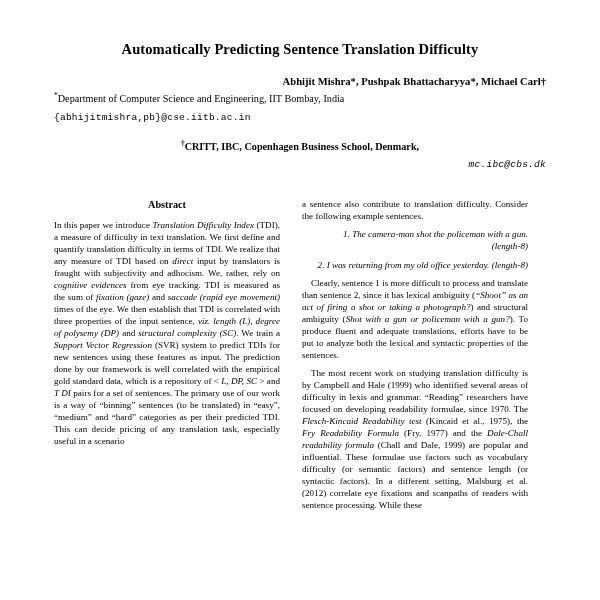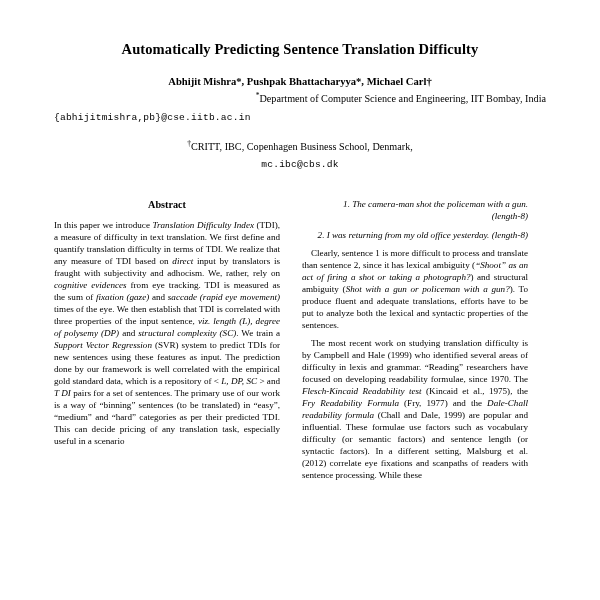--- a/index.html
+++ b/index.html
@@ -25,52 +25,54 @@
     font-size: 14.5px;
     font-weight: bold;
     text-align: center;
     line-height: 1.3;
     margin-top: 14px;
     letter-spacing: 0.1px;
   }
   .authors {
     font-size: 10.6px;
     font-weight: bold;
-    text-align: center;
+    text-align: right;
     margin-top: 17px;
   }
   .affil {
     font-size: 10.2px;
-    text-align: right;
+    text-align: left;
     margin-top: 4px;
     line-height: 1.35;
   }
   .affil .sup {
     font-size: 7.5px;
     vertical-align: super;
   }
   .mono {
     font-family: "Liberation Mono", monospace;
     font-size: 9.6px;
     text-align: left;
     margin-top: 6px;
     letter-spacing: 0.2px;
   }
   .affil2 {
     font-size: 10.2px;
     text-align: center;
     margin-top: 16px;
     line-height: 1.35;
+    font-weight: bold;
   }
   .mono2 {
     font-family: "Liberation Mono", monospace;
     font-size: 9.6px;
-    text-align: center;
+    text-align: right;
     margin-top: 5px;
     letter-spacing: 0.2px;
+    font-style: italic;
   }
   .columns {
     display: flex;
     gap: 22px;
     margin-top: 28px;
   }
   .col {
     width: 226px;
     font-size: 9.1px;
     line-height: 1.32;
@@ -122,20 +124,21 @@
   <div class="mono2">mc.ibc@cbs.dk</div>
 
   <div class="columns">
 
     <div class="col">
       <div class="abstract-head">Abstract</div>
       <p class="body noindent">In this paper we introduce <i>Translation Difficulty Index</i> (TDI), a measure of difficulty in text translation. We first define and quantify translation difficulty in terms of TDI. We realize that any measure of TDI based on <i>direct</i> input by translators is fraught with subjectivity and adhocism. We, rather, rely on <i>cognitive evidences</i> from eye tracking. TDI is measured as the sum of <i>fixation (gaze)</i> and <i>saccade (rapid eye movement)</i> times of the eye. We then establish that TDI is correlated with three properties of the input sentence, <i>viz. length (L), degree of polysemy (DP)</i> and <i>structural complexity (SC)</i>. We train a <i>Support Vector Regression</i> (SVR) system to predict TDIs for new sentences using these features as input. The prediction done by our framework is well correlated with the empirical gold standard data, which is a repository of &lt; <i>L, DP, SC</i> &gt; and <i>T DI</i> pairs for a set of sentences. The primary use of our work is a way of “binning” sentences (to be translated) in “easy”, “medium” and “hard” categories as per their predicted TDI. This can decide pricing of any translation task, especially useful in a scenario</p>
     </div>
 
     <div class="col" id="right-col">
+        <p class="body noindent">a sentence also contribute to translation difficulty. Consider the following example sentences.</p>
         <p class="example">1. The camera-man shot the policeman with a gun. (length-8)</p>
         <p class="example">2. I was returning from my old office yesterday. (length-8)</p>
         <p class="body">Clearly, sentence 1 is more difficult to process and translate than sentence 2, since it has lexical ambiguity (<i>“Shoot” as an act of firing a shot or taking a photograph?</i>) and structural ambiguity (<i>Shot with a gun or policeman with a gun?</i>). To produce fluent and adequate translations, efforts have to be put to analyze both the lexical and syntactic properties of the sentences.</p>
         <p class="body">The most recent work on studying translation difficulty is by Campbell and Hale (1999) who identified several areas of difficulty in lexis and grammar. “Reading” researchers have focused on developing readability formulae, since 1970. The <i>Flesch-Kincaid Readability test</i> (Kincaid et al., 1975), the <i>Fry Readability Formula</i> (Fry, 1977) and the <i>Dale-Chall readability formula</i> (Chall and Dale, 1999) are popular and influential. These formulae use factors such as vocabulary difficulty (or semantic factors) and sentence length (or syntactic factors). In a different setting, Malsburg et al. (2012) correlate eye fixations and scanpaths of readers with sentence processing. While these</p>
       </div>
 
   </div>
 
 </div>
 

